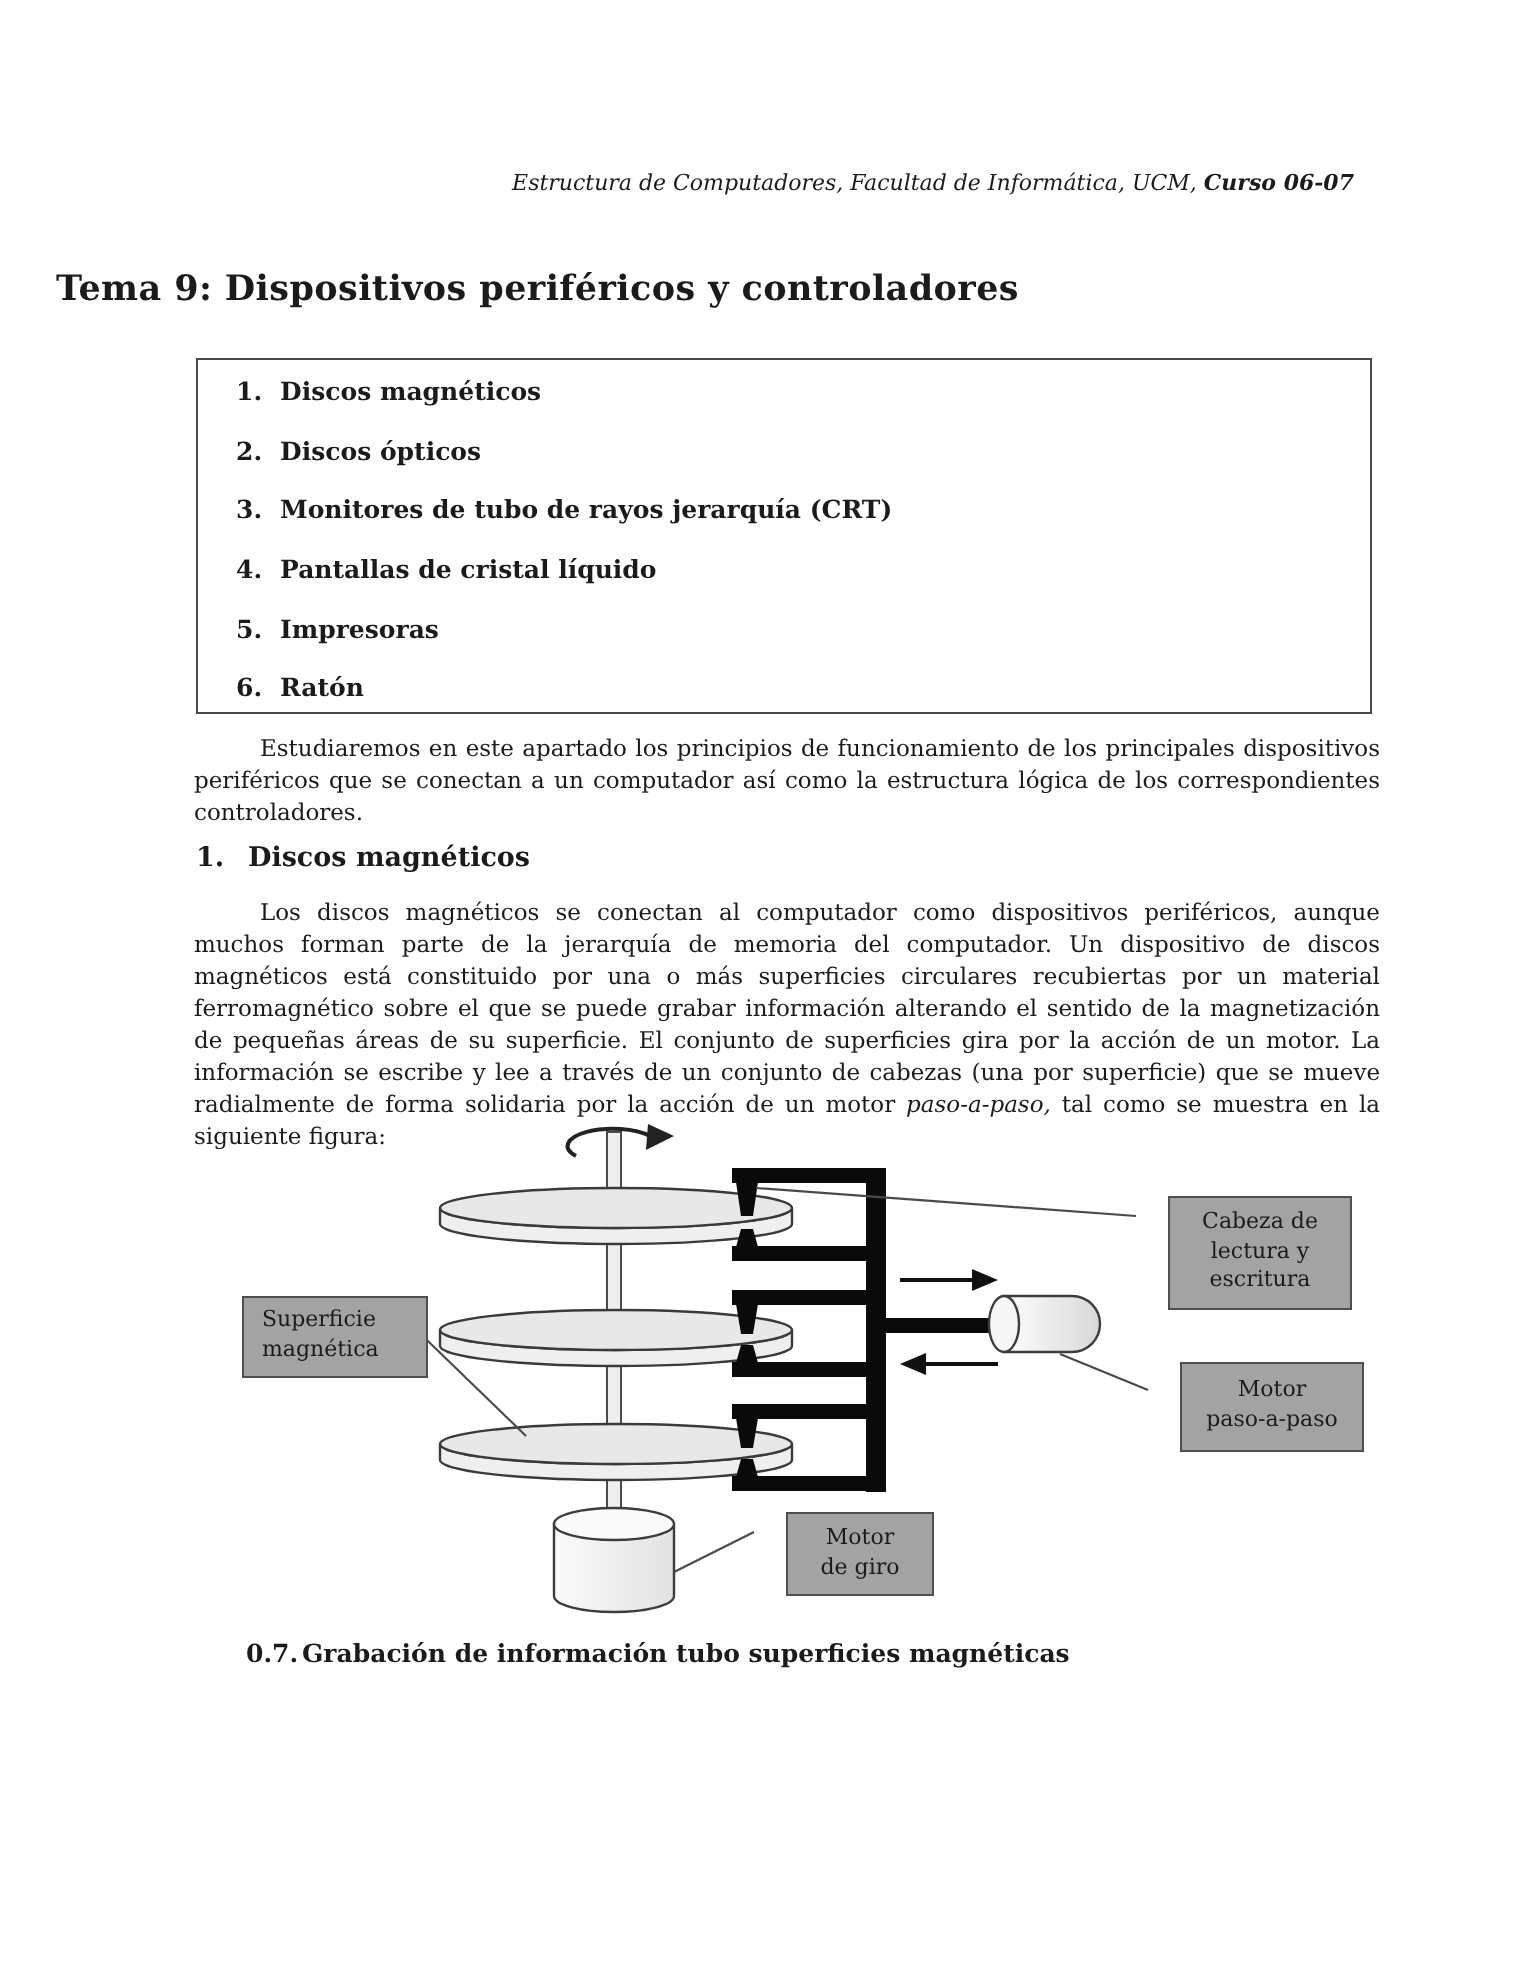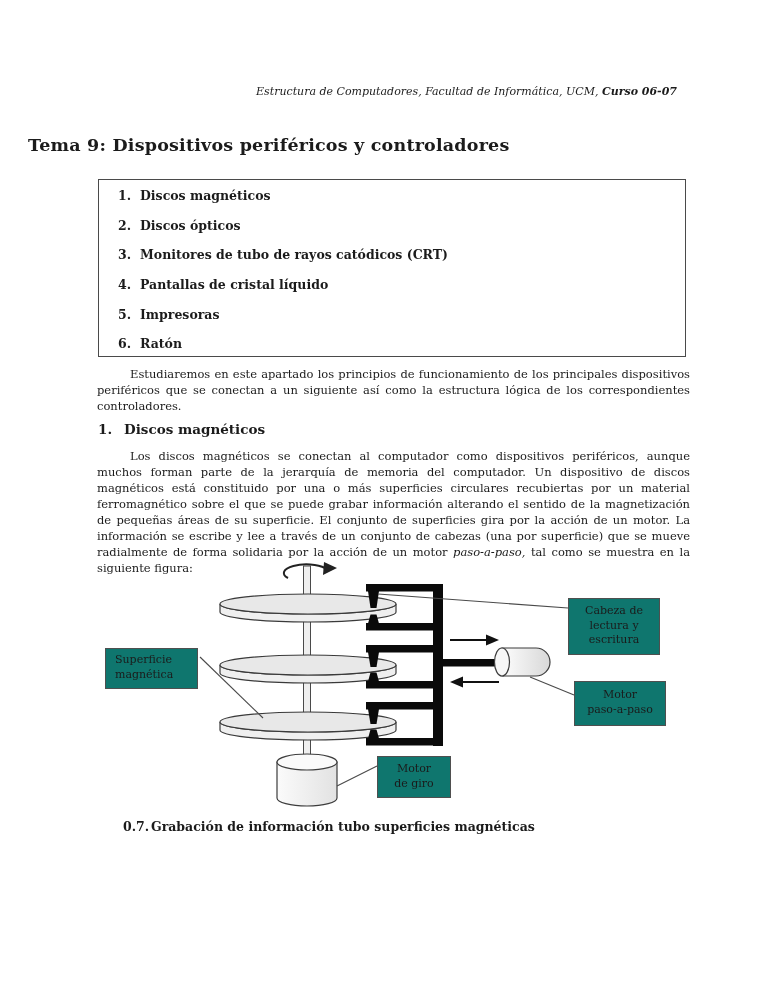--- a/index.html
+++ b/index.html
@@ -36,47 +36,47 @@
   .sec-heading .sec-num{display:inline-block;width:26px;}
   .subsec-heading{
     position:absolute;left:123px;top:819px;
     font-size:12.5px;font-weight:bold;
   }
   .subsec-heading .sec-num{display:inline-block;width:28px;}
   .page-number{position:absolute;left:666px;top:885px;font-size:12px;}
   .figure{position:absolute;left:0;top:556px;width:768px;height:262px;}
   .figure svg{position:absolute;left:95px;top:0;}
   .fig-label{
-    position:absolute;box-sizing:border-box;border:1px solid #4f4f4f;background:#0f766e;
-    font-size:11px;line-height:14.5px;text-align:center;white-space:pre-line;
+    position:absolute;box-sizing:border-box;border:1px solid #4f4f4f;background:#a3a3a3;
+    font-size:11px;line-height:14.5px;text-align:center;white-space:pre-line;margin-left:16px;
   }
   .lbl-cabeza{left:568px;top:42px;width:92px;height:57px;padding-top:5px;}
   .lbl-superficie{left:105px;top:92px;width:93px;height:41px;text-align:left;padding:4px 0 0 9px;}
   .lbl-motor-paso{left:574px;top:125px;width:92px;height:45px;padding-top:6px;}
   .lbl-motor-giro{left:377px;top:200px;width:74px;height:42px;padding-top:5px;}
 </style>
 </head>
 <body>
 
 <div class="page">
 
   <div class="header"><span>Estructura de Computadores, Facultad de Informática, UCM, </span><span class="hdr-bold">Curso 06-07</span></div>
 
   <div class="doc-title">Tema 9: Dispositivos periféricos y controladores</div>
 
   <div class="toc-box">
     <div class="toc-item"><span class="toc-num">1.</span><span>Discos magnéticos</span></div>
     <div class="toc-item"><span class="toc-num">2.</span><span>Discos ópticos</span></div>
-    <div class="toc-item"><span class="toc-num">3.</span><span>Monitores de tubo de rayos catódicos (CRT)</span></div>
+    <div class="toc-item"><span class="toc-num">3.</span><span>Monitores de tubo de rayos jerarquía (CRT)</span></div>
     <div class="toc-item"><span class="toc-num">4.</span><span>Pantallas de cristal líquido</span></div>
     <div class="toc-item"><span class="toc-num">5.</span><span>Impresoras</span></div>
     <div class="toc-item"><span class="toc-num">6.</span><span>Ratón</span></div>
   </div>
 
-  <div class="body-para para-intro">Estudiaremos en este apartado los principios de funcionamiento de los principales dispositivos periféricos que se conectan a un siguiente así como la estructura lógica de los correspondientes controladores.</div>
+  <div class="body-para para-intro">Estudiaremos en este apartado los principios de funcionamiento de los principales dispositivos periféricos que se conectan a un computador así como la estructura lógica de los correspondientes controladores.</div>
 
   <div class="sec-heading"><span class="sec-num">1.</span><span>Discos magnéticos</span></div>
 
   <div class="body-para para-disks"><span>Los discos magnéticos se conectan al computador como dispositivos periféricos, aunque muchos forman parte de la jerarquía de memoria del computador. Un dispositivo de discos magnéticos está constituido por una o más superficies circulares recubiertas por un material ferromagnético sobre el que se puede grabar información alterando el sentido de la magnetización de pequeñas áreas de su superficie. El conjunto de superficies gira por la acción de un motor. La información se escribe y lee a través de un conjunto de cabezas (una por superficie) que se mueve radialmente de forma solidaria por la acción de un motor </span><i>paso-a-paso,</i><span> tal como se muestra en la siguiente figura:</span></div>
 
   <div class="figure">
     <svg width="600" height="262" viewBox="95 556 600 262">
       <defs>
         <linearGradient id="cylH" x1="0" y1="0" x2="1" y2="0">
           <stop offset="0" stop-color="#fdfdfd"></stop>

